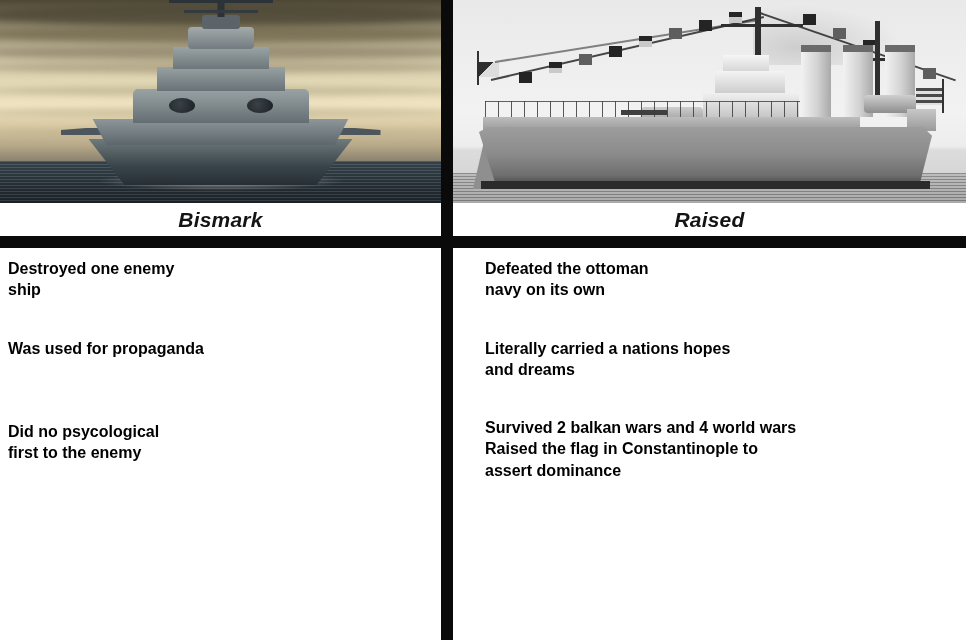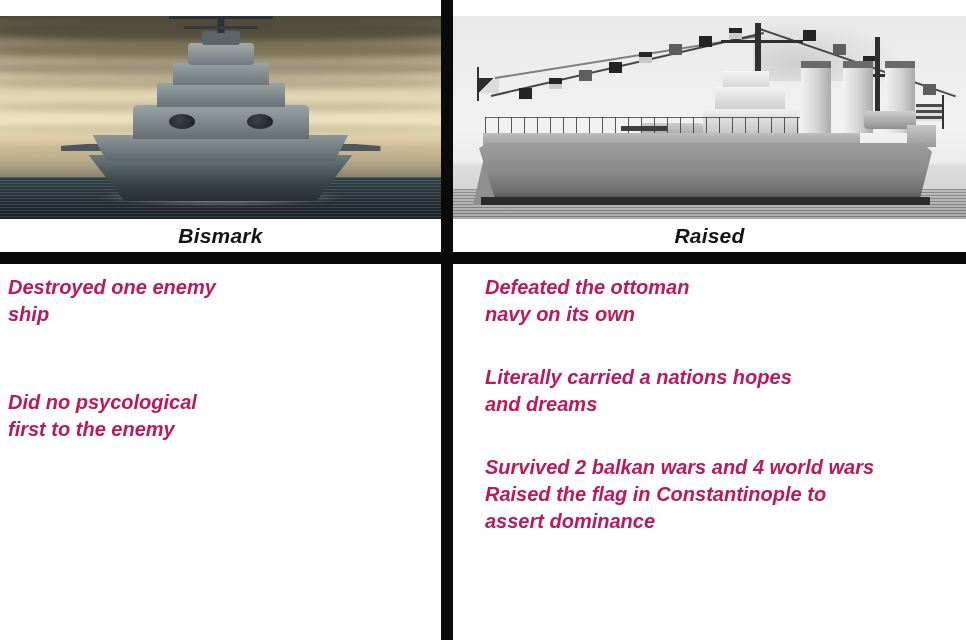--- a/index.html
+++ b/index.html
@@ -15,21 +15,21 @@
   .meme {
     position: relative;
     width: 966px;
     height: 640px;
     background: #ffffff;
   }
 
   
   .col {
     position: absolute;
-    top: 16px;
+    top: 0;
     height: 496px;
   }
   .col-left  { left: 0;     width: 441px; }
   .col-right { left: 453px; width: 513px; }
 
   
   .v-divider {
     position: absolute;
     left: 441px;
     top: 0;
@@ -213,25 +213,24 @@
     background: #0a0a0a;
   }
 
   
   .body {
     background: #ffffff;
     height: 392px;
     padding: 8px 0 0 0;
   }
   .bullet {
-    font-style: italic;
     font-weight: bold;
-    font-size: 20px;
+    font-size: 16px;
     line-height: 1.33;
-    color: #be185d;
+    color: #000000;
     white-space: pre-line;
   }
   .col-left  .bullet { padding-left: 8px;  padding-right: 12px; }
   .col-right .bullet { padding-left: 32px; padding-right: 14px; }
 
   .col-left  .b0 { margin-top:  2px; }
   .col-left  .b1 { margin-top: 37px; }
   .col-left  .b2 { margin-top: 62px; }
   .col-left  .b3 { margin-top: 62px; }
 
@@ -274,20 +273,21 @@
 
     <div class="caption">
       <span>Bismark</span>
     </div>
 
     <div class="h-divider"></div>
 
     <div class="body">
       <div class="bullet b0">Destroyed one enemy
 ship</div>
+      <div class="bullet b1">Was used for propaganda</div>
       <div class="bullet b3">Did no psycological
 first to the enemy</div>
     </div>
   </div>
 
   <div class="v-divider"></div>
 
   <div class="col col-right">
 
     <div class="photo photo-averof">

